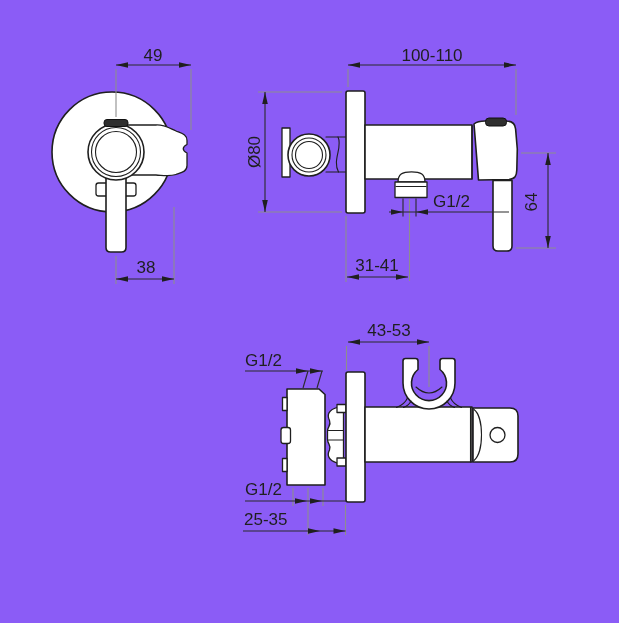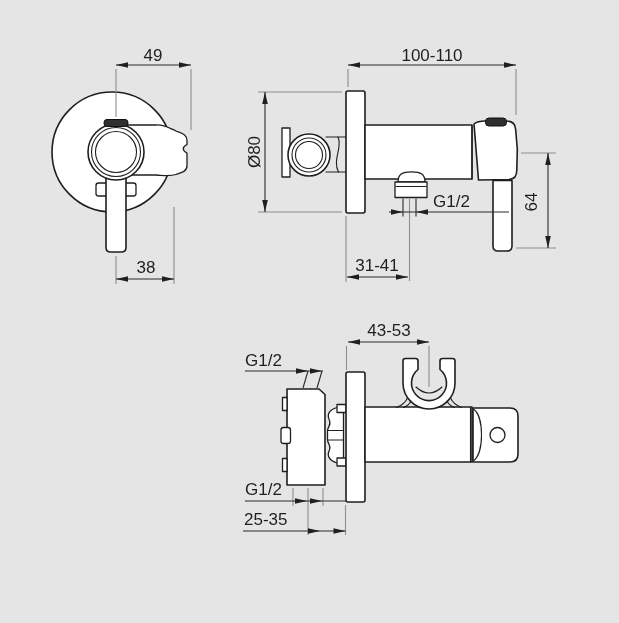--- a/index.html
+++ b/index.html
@@ -1,16 +1,16 @@
 <!DOCTYPE html>
 <html><head>
 <meta charset="utf-8">
 <style>
   html,body{margin:0;padding:0;background:#fff;}
-  .stage{width:619px;height:623px;background:#e5e5e5;position:relative;font-family:"Liberation Sans",sans-serif;}
+  .stage{width:619px;height:623px;background:#8b5cf6;position:relative;font-family:"Liberation Sans",sans-serif;}
   svg{display:block;}
   .outline{fill:#fff;stroke:#1f1f1f;stroke-width:1.6;stroke-linejoin:round;}
   .outline2{fill:#fff;stroke:#1f1f1f;stroke-width:1.3;stroke-linejoin:round;}
   .thin{fill:none;stroke:#1f1f1f;stroke-width:1.1;stroke-linecap:round;}
   .dim{fill:none;stroke:#2a2a2a;stroke-width:1.1;}
   .ext{fill:none;stroke:#8e8e8e;stroke-width:1.1;}
   .arr{fill:#1f1f1f;stroke:none;}
   .dark{fill:#2f2f2f;stroke:#111;stroke-width:1;}
   text{font-family:"Liberation Sans",sans-serif;font-size:17px;fill:#1f1f1f;}
   .tmid{text-anchor:middle;}

